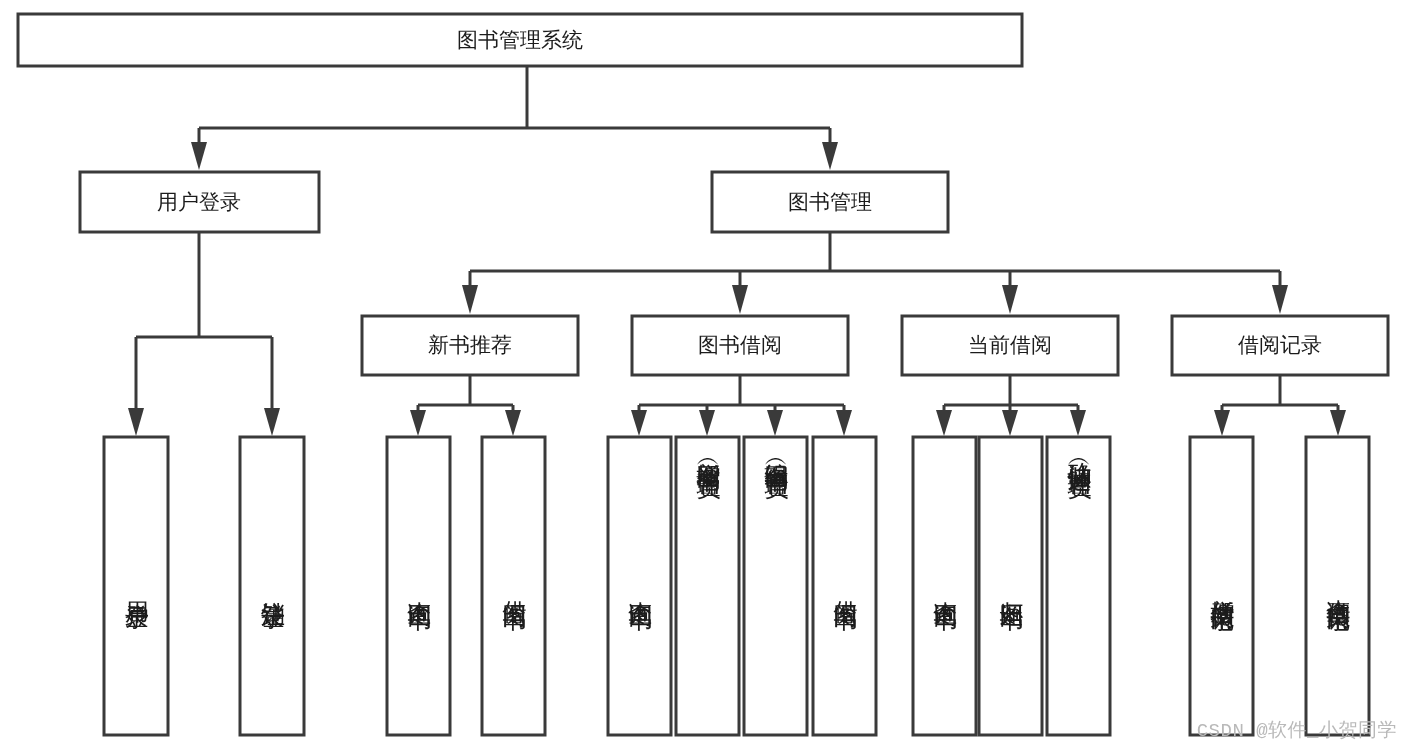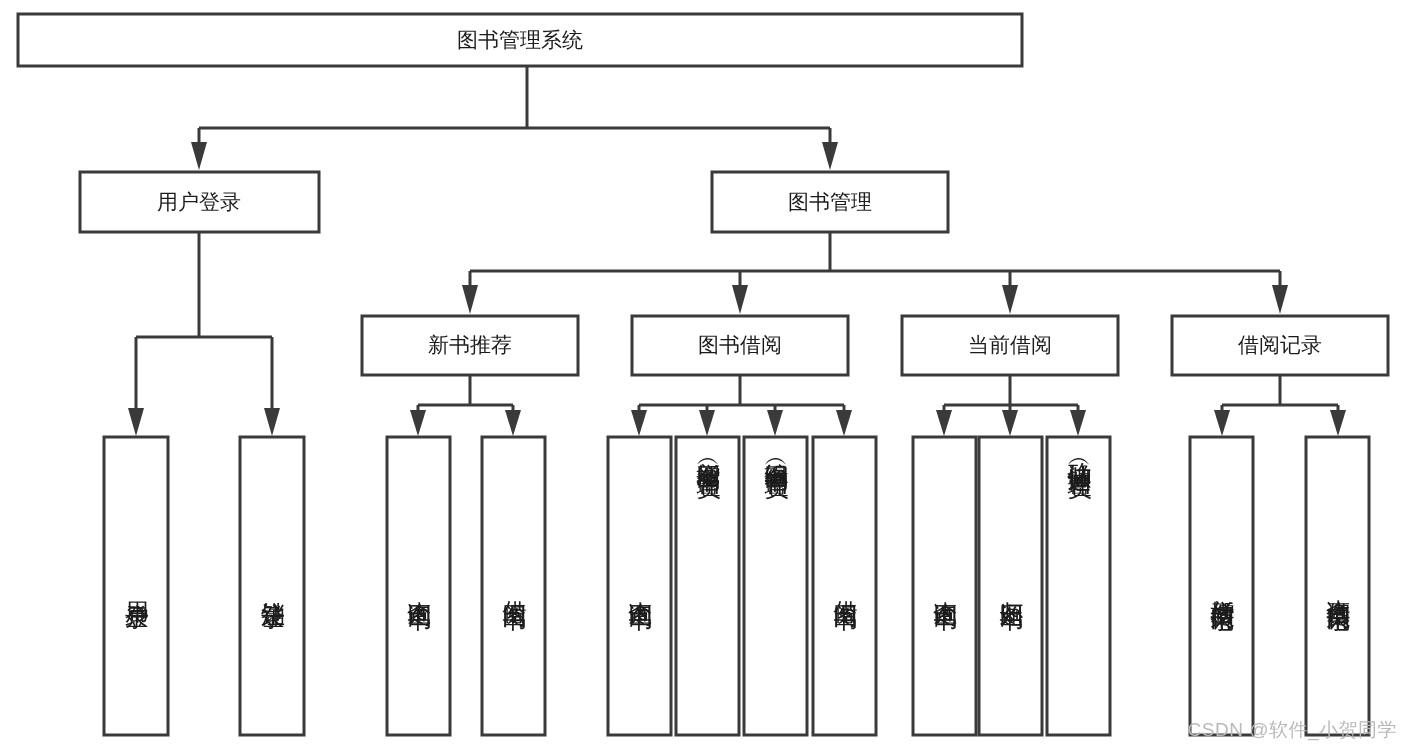--- a/index.html
+++ b/index.html
@@ -64,21 +64,21 @@
     line-height: 1.16;
     letter-spacing: 2px;
     color: #1c1c1c;
     white-space: nowrap;
     text-align: center;
   }
   .watermark {
     position: absolute;
     right: 8px;
     bottom: 4px;
-    font-family: Liberation Sans, sans-serif;
+    font-family: Liberation Mono, monospace;
     font-size: 19px;
     color: #b9b9b9;
     letter-spacing: 0.5px;
     white-space: nowrap;
   }
 </style>
 </head>
 <body>
 
 <div id="diagram-root">

